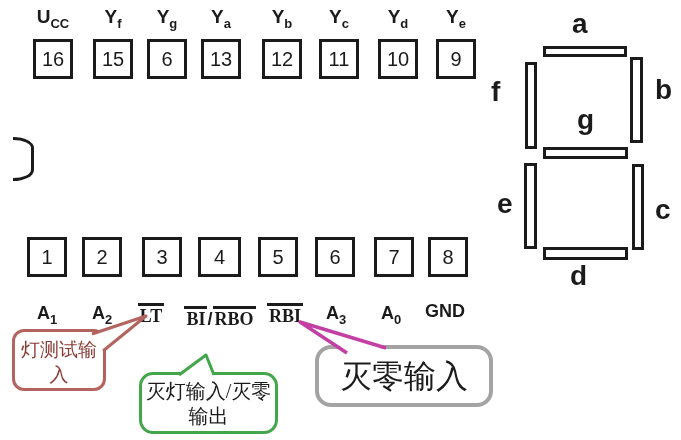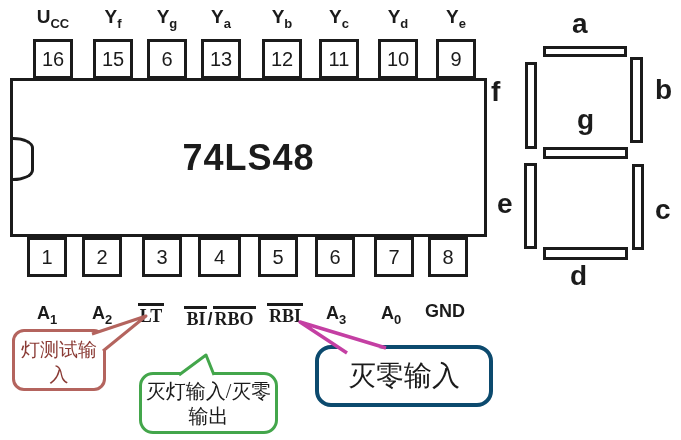--- a/index.html
+++ b/index.html
@@ -33,32 +33,29 @@
   .lab-a{left:572px;top:8px;}  .lab-b{left:655px;top:74px;}  .lab-g{left:577px;top:104px;}
   .lab-f{left:491px;top:76px;} .lab-e{left:497px;top:188px;} .lab-c{left:655px;top:194px;}
   .lab-d{left:570px;top:260px;}
   
   .bubble{position:absolute;background:#ffffff;box-sizing:border-box;text-align:center;
           font-family:"Liberation Serif",serif;}
   .bubble-red{left:12px;top:329px;width:94px;height:62px;border:3px solid #b4645e;border-radius:12px;
               font-size:19px;line-height:25px;padding-top:5px;color:#8a3a34;}
   .bubble-green{left:139px;top:372px;width:139px;height:62px;border:3px solid #43a64b;border-radius:14px;
               font-size:20px;line-height:25px;padding-top:4px;color:#1b1b1b;}
-  .bubble-magenta{left:315px;top:345px;width:178px;height:62px;border:4px solid #0c4a6e;border-radius:16px;
-              font-size:28px;line-height:54px;color:#1b1b1b;}
+  .bubble-magenta{left:315px;top:345px;width:178px;height:62px;border:4px solid #a3a3a3;border-radius:16px;
+              font-size:32px;line-height:54px;color:#1b1b1b;}
   .tails{position:absolute;left:0;top:0;width:681px;height:440px;pointer-events:none;}
 </style>
 </head>
 <body>
 
 <div id="stage">
 
-  <div class="ic">
-    <span class="ic-label">74LS48</span>
-  </div>
   <div class="notch"></div>
 
   <div class="toplabel" style="left:21px"><span>U</span><sub>CC</sub></div>
   <div class="toplabel" style="left:81px"><span>Y</span><sub>f</sub></div>
   <div class="toplabel" style="left:135px"><span>Y</span><sub>g</sub></div>
   <div class="toplabel" style="left:189px"><span>Y</span><sub>a</sub></div>
   <div class="toplabel" style="left:250px"><span>Y</span><sub>b</sub></div>
   <div class="toplabel" style="left:307px"><span>Y</span><sub>c</sub></div>
   <div class="toplabel" style="left:366px"><span>Y</span><sub>d</sub></div>
   <div class="toplabel" style="left:424px"><span>Y</span><sub>e</sub></div>

